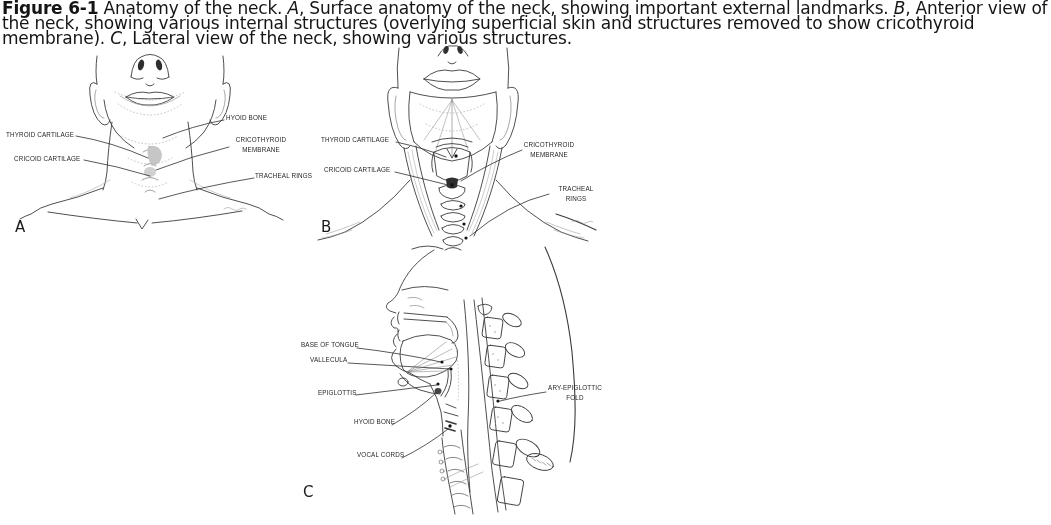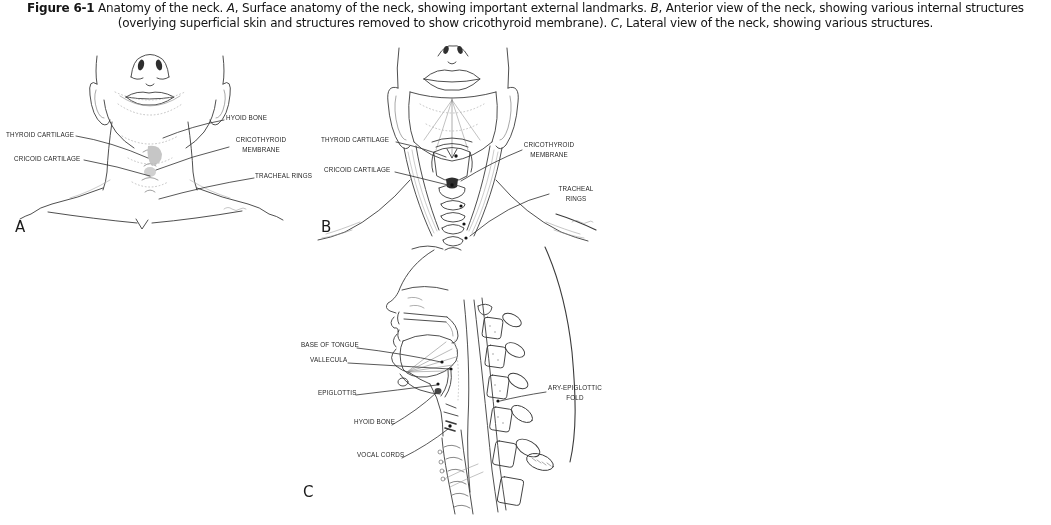--- a/index.html
+++ b/index.html
@@ -1,19 +1,19 @@
 <!DOCTYPE html>
 <html><head>
 <meta charset="utf-8">
 <style>
   html,body{margin:0;padding:0;background:#fff;}
   .page{position:relative;width:1051px;height:525px;background:#ffffff;overflow:hidden;
         font-family:"DejaVu Sans",sans-serif;}
-  .caption{position:absolute;left:2px;top:1px;width:1047px;font-size:12px;line-height:15px;
-           color:#151515;letter-spacing:-0.2px;text-align:center;}
+  .caption{position:absolute;left:2px;top:1px;width:1047px;font-size:17px;line-height:15px;
+           color:#151515;letter-spacing:-0.2px;}
   .caption .b{font-weight:bold;}
   .caption .i{font-style:italic;}
   .artsvg{position:absolute;left:0;top:0;width:1051px;height:525px;}
   .lbl{position:absolute;font-family:"Liberation Sans",sans-serif;font-size:6.3px;
        letter-spacing:.15px;color:#1f1f1f;white-space:nowrap;line-height:8px;}
   .ctr{white-space:normal;text-align:center;line-height:10px;}
   .panel-letter{position:absolute;font-family:"DejaVu Sans",sans-serif;font-size:15px;
        color:#1a1a1a;line-height:16px;}
 </style>
 </head>

